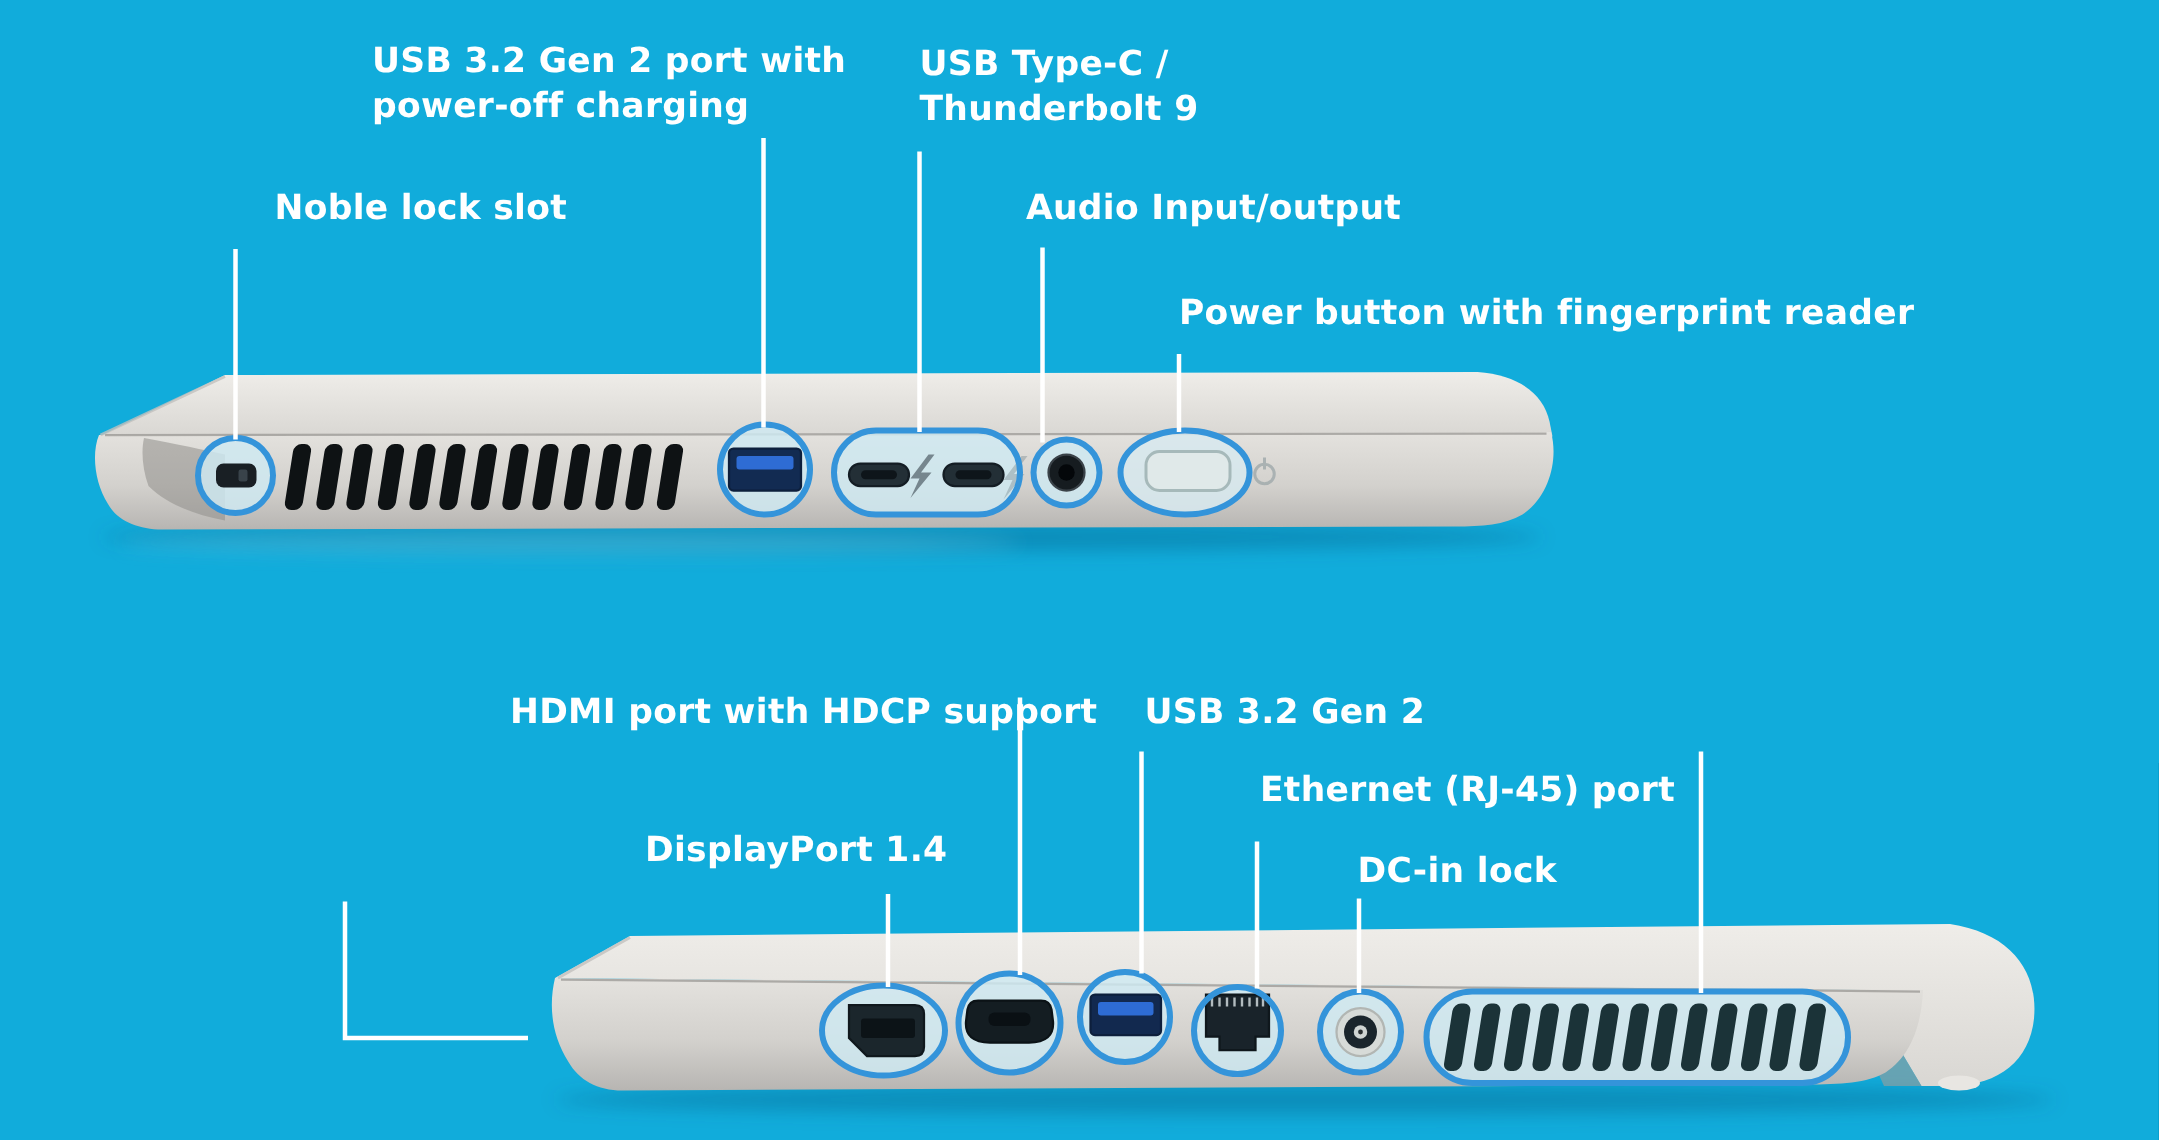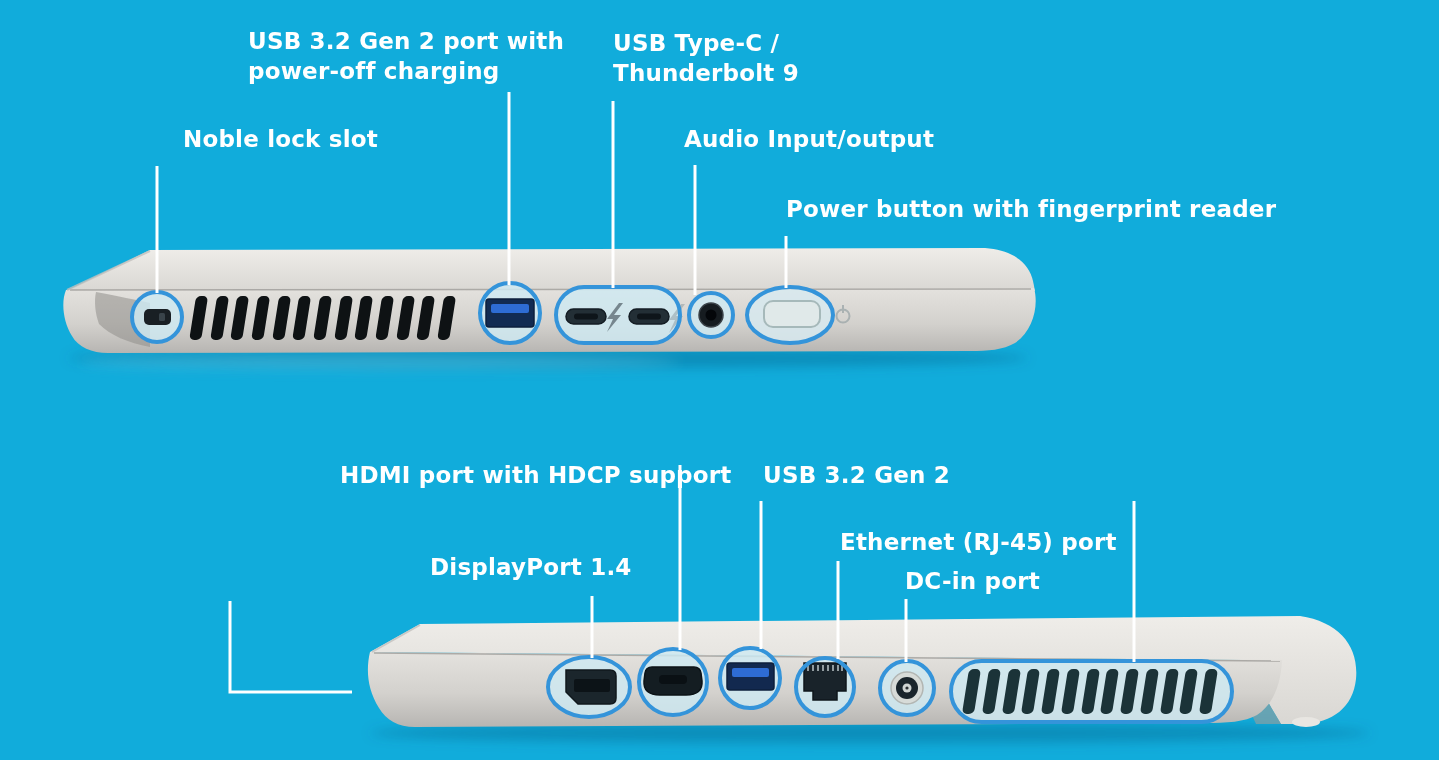--- a/index.html
+++ b/index.html
@@ -199,17 +199,17 @@
   <div class="label" style="left:248px; top:26px;">USB 3.2 Gen 2 port with
 power-off charging</div>
   <div class="label" style="left:613px; top:28px;">USB Type-C /
 Thunderbolt 9</div>
   <div class="label" style="left:155px; top:124px;margin-left:28px;">Noble lock slot</div>
   <div class="label" style="left:684px; top:124px;">Audio Input/output</div>
   <div class="label" style="left:786px; top:194px;">Power button with fingerprint reader</div>
 
   <div class="label" style="left:340px; top:428px;margin-top:32px;">HDMI port with HDCP support</div>
   <div class="label" style="left:763px; top:460px;">USB 3.2 Gen 2</div>
-  <div class="label" style="left:840px; top:512px;margin-top:15px;">Ethernet (RJ-45) port</div>
+  <div class="label" style="left:840px; top:512px;">Ethernet (RJ-45) port</div>
   <div class="label" style="left:430px; top:552px;">DisplayPort 1.4</div>
-  <div class="label" style="left:905px; top:566px;">DC-in port</div>
+  <div class="label" style="left:905px; top:566px;">DC-in lock</div>
 
 </div>
 
 </body></html>

